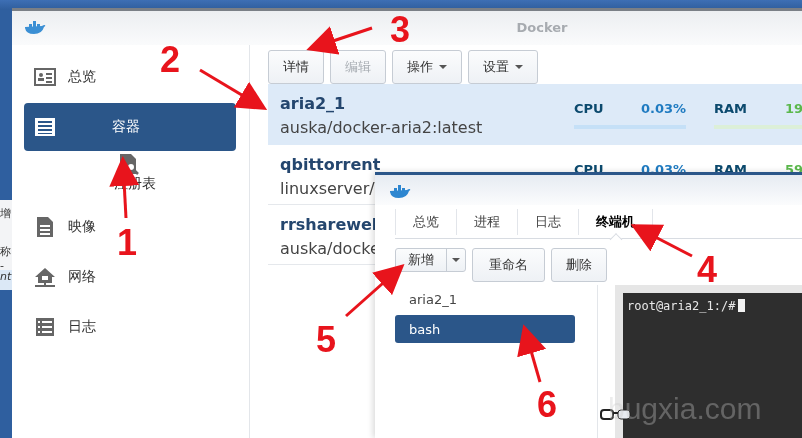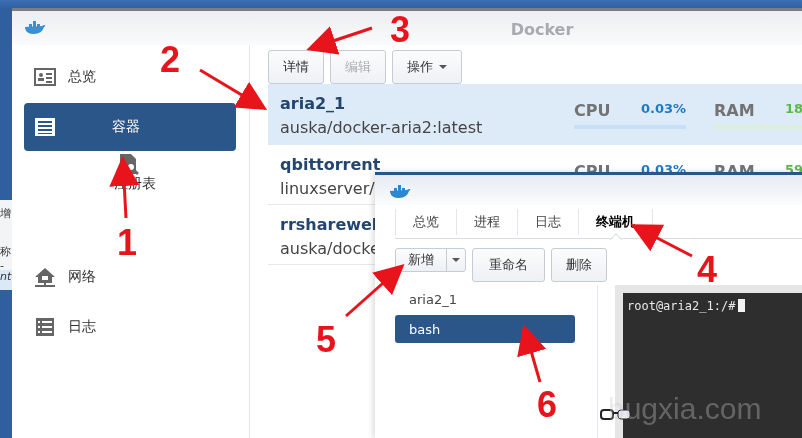--- a/index.html
+++ b/index.html
@@ -20,21 +20,21 @@
     background: #fff;
     border-top: 3px solid #7a7f86;
   }
   .main-titlebar {
     position: absolute; left: 0; top: 0; width: 100%; height: 34px;
     background: linear-gradient(#eceef1, #fafbfc);
   }
   .main-title {
     position: absolute; left: 0; right: 0; top: 9px; text-align: center;
     padding-left: 270px;
-    font-weight: bold; font-size: 16px; color: #a7abb0;
+    font-weight: bold; font-size: 13px; color: #a7abb0;
   }
   .whale {
     position: absolute; width: 22px; height: 14px;
   }
   .sidebar {
     position: absolute; left: 0; top: 34px; width: 238px; height: 396px;
     background: #fff;
     border-right: 1px solid #e3e6ea;
   }
   .side-item {
@@ -56,21 +56,21 @@
   }
   .btn.disabled { color: #a8adb3; }
   .caret { width: 0; height: 0; border-left: 4px solid transparent; border-right: 4px solid transparent; border-top: 4px solid #555; display: inline-block; }
   .row {
     position: absolute; left: 18px; width: 534px; height: 60px;
     border-bottom: 1px solid #e5e8ec;
   }
   .row.selected { background: #ddeaf8; border-bottom: none; }
   .row-name { position: absolute; left: 12px; top: 10px; font-weight: bold; font-size: 16px; color: #24466e; }
   .row-image { position: absolute; left: 12px; top: 34px; font-size: 16px; color: #444; }
-  .stat-label { position: absolute; font-weight: bold; font-size: 16px; color: #737373; text-align: center; }
+  .stat-label { position: absolute; font-weight: bold; font-size: 13px; color: #0c4a6e; text-align: center; }
   .stat-cpu { position: absolute; font-size: 13px; color: #1f7bc1; font-weight: bold; }
   .stat-ram { position: absolute; font-size: 13px; color: #5bb84c; font-weight: bold; }
   .bar-cpu { position: absolute; height: 4px; background: #c5e0f7; }
   .bar-ram { position: absolute; height: 4px; background: #dcefd8; }
 
   
   .detail-window {
     position: absolute; left: 375px; top: 172px; width: 427px; height: 266px;
     background: #fff; border-top: 3px solid #2b5689;
     box-shadow: -2px 0 6px rgba(0,0,0,0.15);
@@ -176,20 +176,29 @@
       </svg>
       <span>容器</span>
     </div>
     <div class="side-item" style="top:108px;flex-direction:column;">
       <svg class="side-icon" viewBox="0 0 22 22">
         <path d="M2 1 H13 L18 6 V21 H2 Z" fill="#666"></path>
         <circle cx="13" cy="14" r="4" fill="#fff" stroke="#666" stroke-width="2"></circle>
         <line x1="16" y1="17" x2="20" y2="21" stroke="#666" stroke-width="2.5"></line>
       </svg>
       <span>注册表</span>
+    </div>
+    <div class="side-item" style="top:158px;">
+      <svg class="side-icon" viewBox="0 0 22 22">
+        <path d="M3 1 H14 L19 6 V21 H3 Z" fill="#666"></path>
+        <rect x="6" y="9" width="10" height="2" fill="#fff"></rect>
+          <rect x="6" y="13" width="10" height="2" fill="#fff"></rect>
+          <rect x="6" y="17" width="10" height="2" fill="#fff"></rect>
+      </svg>
+      <span>映像</span>
     </div>
     <div class="side-item" style="top:208px;">
       <svg class="side-icon" viewBox="0 0 22 22">
         <path d="M11 2 L21 11 H18 V17 H4 V11 H1 Z" fill="#666"></path>
         <rect x="8" y="10" width="6" height="4" fill="#fff"></rect>
         <rect x="1" y="19" width="20" height="2" fill="#666"></rect>
           <rect x="10" y="16" width="2" height="4" fill="#666"></rect>
       </svg>
       <span>网络</span>
     </div>
@@ -212,30 +221,34 @@
       <button class="btn">
           <span>详情</span>
         </button>
       <button class="btn disabled">
           <span>编辑</span>
         </button>
       <button class="btn">
           <span>操作</span>
           <span class="caret"></span>
         </button>
+      <button class="btn">
+          <span>设置</span>
+          <span class="caret"></span>
+        </button>
     </div>
 
     <div class="row selected" style="top:39px;height:61px;">
       <div class="row-name">aria2_1</div>
       <div class="row-image">auska/docker-aria2:latest</div>
       <div class="stat-label" style="left:306px;top:17px;">CPU</div>
       <div class="stat-cpu" style="left:373px;top:17px;">0.03%</div>
       <div class="bar-cpu" style="left:306px;top:41px;width:112px;"></div>
       <div class="stat-label" style="left:446px;top:17px;">RAM</div>
-      <div class="stat-ram" style="left:517px;top:17px;">18</div>
+      <div class="stat-ram" style="left:517px;top:17px;">19</div>
       <div class="bar-ram" style="left:446px;top:41px;width:88px;"></div>
     </div>
 
     <div class="row" style="top:100px;">
       <div class="row-name">qbittorrent</div>
       <div class="row-image">linuxserver/qbit</div>
       <div class="stat-label" style="left:306px;top:17px;">CPU</div>
       <div class="stat-cpu" style="left:373px;top:17px;">0.03%</div>
       <div class="stat-label" style="left:446px;top:17px;">RAM</div>
       <div class="stat-ram" style="left:517px;top:17px;">59</div>

